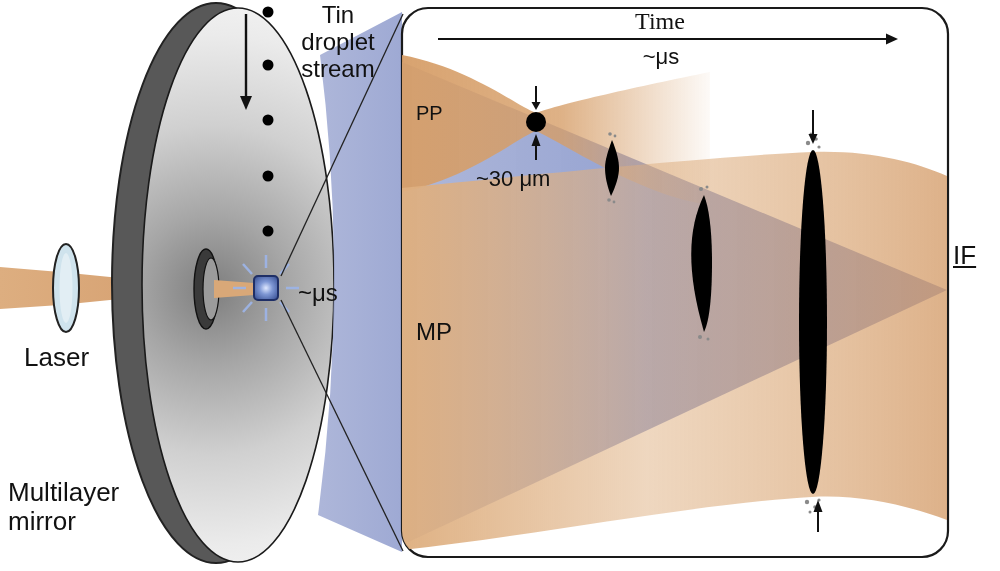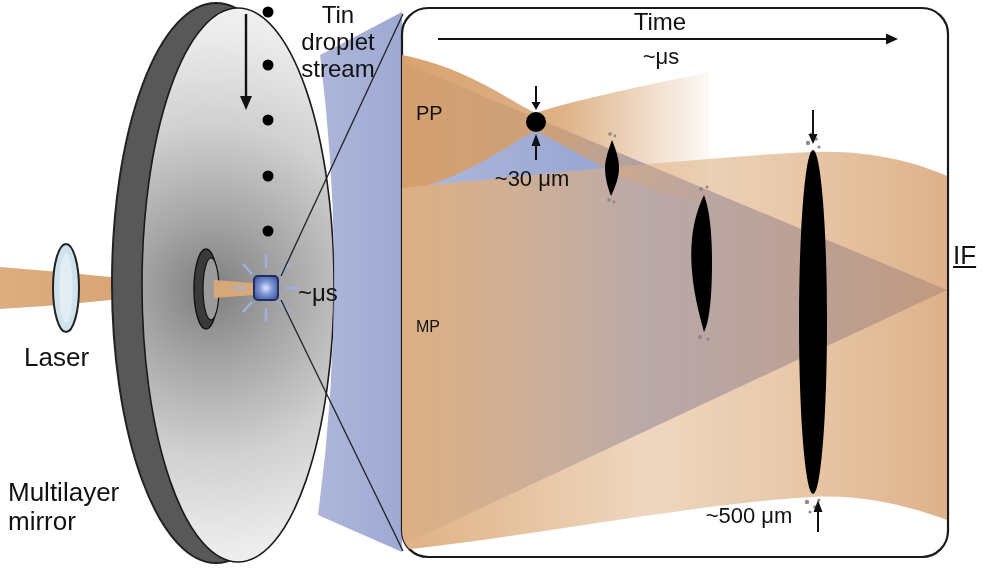--- a/index.html
+++ b/index.html
@@ -7,25 +7,25 @@
     position:relative;width:1000px;height:571px;background:#fff;overflow:hidden;
     font-family:"Liberation Sans", sans-serif;color:#111;
   }
   #stage svg{position:absolute;left:0;top:0;}
   .lbl{position:absolute;color:#111;white-space:pre-line;}
   #lbl-laser{left:24px;top:342px;font-size:26px;}
   #lbl-mirror{left:8px;top:478px;width:150px;font-size:26px;line-height:1.12;}
   #lbl-stream{left:285px;top:2px;width:106px;font-size:24px;line-height:1.12;text-align:center;}
   #lbl-mus-main{left:298px;top:279px;font-size:24px;}
   #lbl-if{left:953px;top:240px;font-size:26px;text-decoration:underline;}
-  #lbl-time{left:615px;top:8px;width:90px;font-size:24px;text-align:center;}
+  #lbl-time{left:615px;top:8px;width:90px;font-size:24px;text-align:center;font-family:Liberation Serif, serif;}
   #lbl-mus-inset{left:625px;top:44px;width:72px;font-size:22px;text-align:center;}
   #lbl-pp{left:416px;top:102px;font-size:20px;}
-  #lbl-mp{left:416px;top:318px;font-size:16px;}
-  #lbl-d30{left:476px;top:166px;width:112px;font-size:22px;text-align:center;}
+  #lbl-mp{left:416px;top:318px;font-size:24px;}
+  #lbl-d30{left:476px;top:166px;width:112px;font-size:22px;}
   #lbl-d500{left:690px;top:503px;width:118px;font-size:22px;text-align:center;}
 </style>
 </head>
 <body>
 
 <div id="stage">
 
 <svg width="1000" height="571" viewBox="0 0 1000 571">
   <defs>
     <radialGradient id="gradMirror" gradientUnits="userSpaceOnUse" cx="212" cy="290" r="300">
@@ -171,15 +171,14 @@
 <div class="lbl" id="lbl-stream">Tin droplet stream</div>
 <div class="lbl" id="lbl-mirror">Multilayer mirror</div>
 <div class="lbl" id="lbl-mus-main">~μs</div>
 <div class="lbl" id="lbl-if">IF</div>
 
 <div class="lbl" id="lbl-time">Time</div>
 <div class="lbl" id="lbl-mus-inset">~μs</div>
 <div class="lbl" id="lbl-pp">PP</div>
 <div class="lbl" id="lbl-mp">MP</div>
 <div class="lbl" id="lbl-d30">~30 μm</div>
-<div class="lbl" id="lbl-d500">~500 μm</div>
 
 </div>
 
 </body></html>

